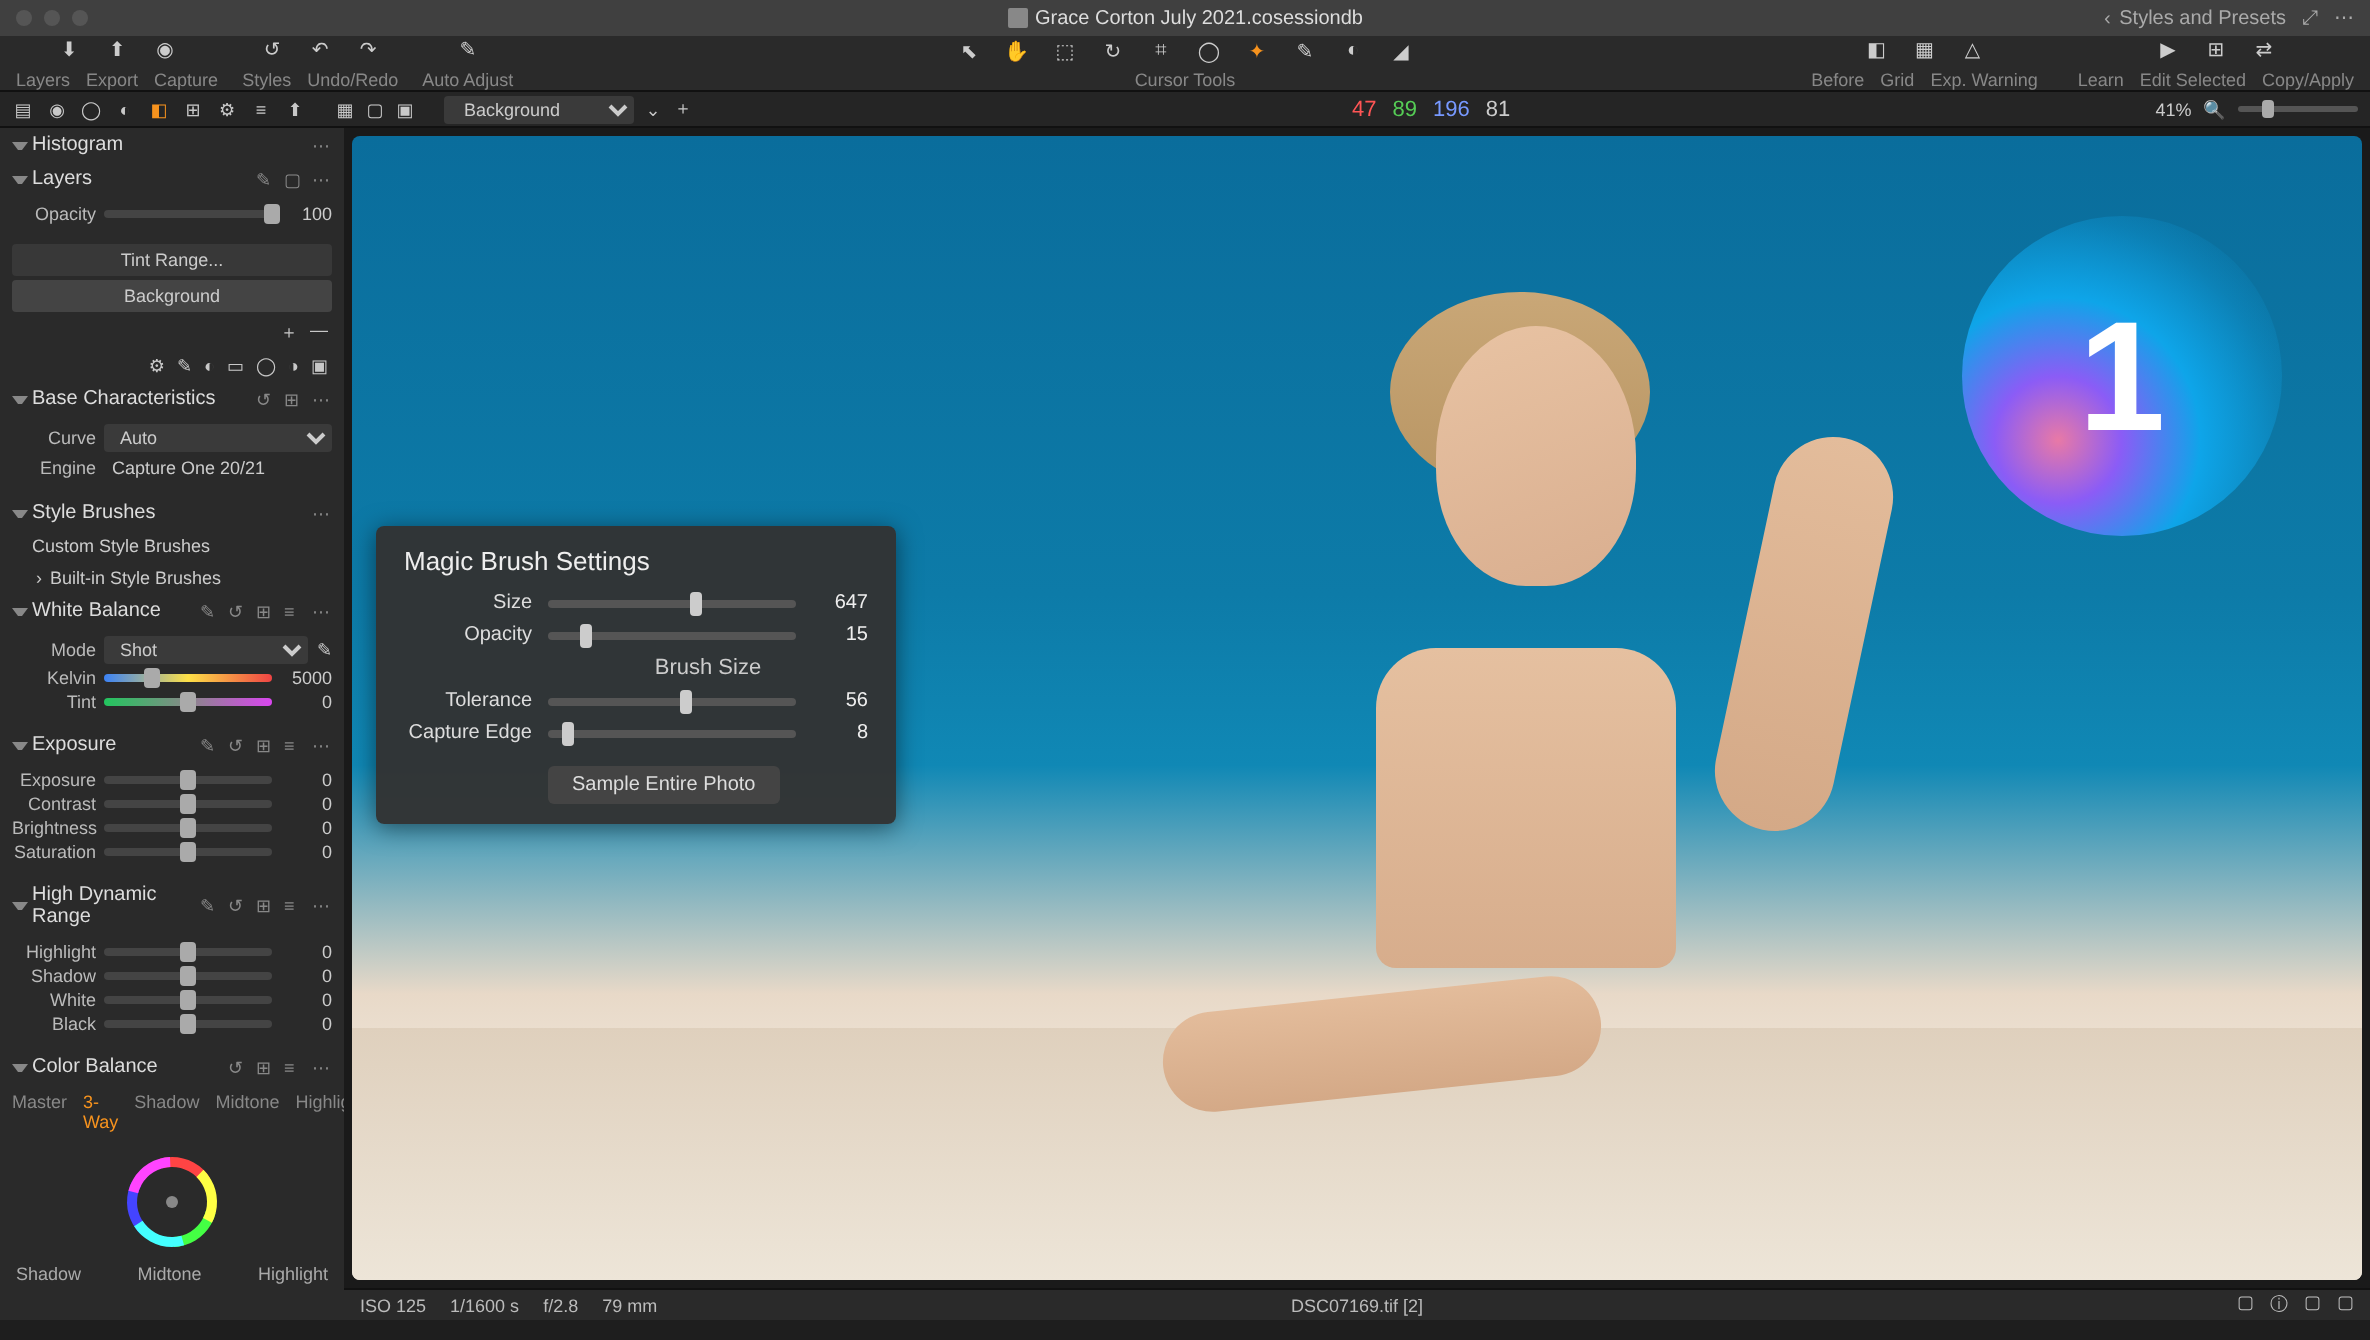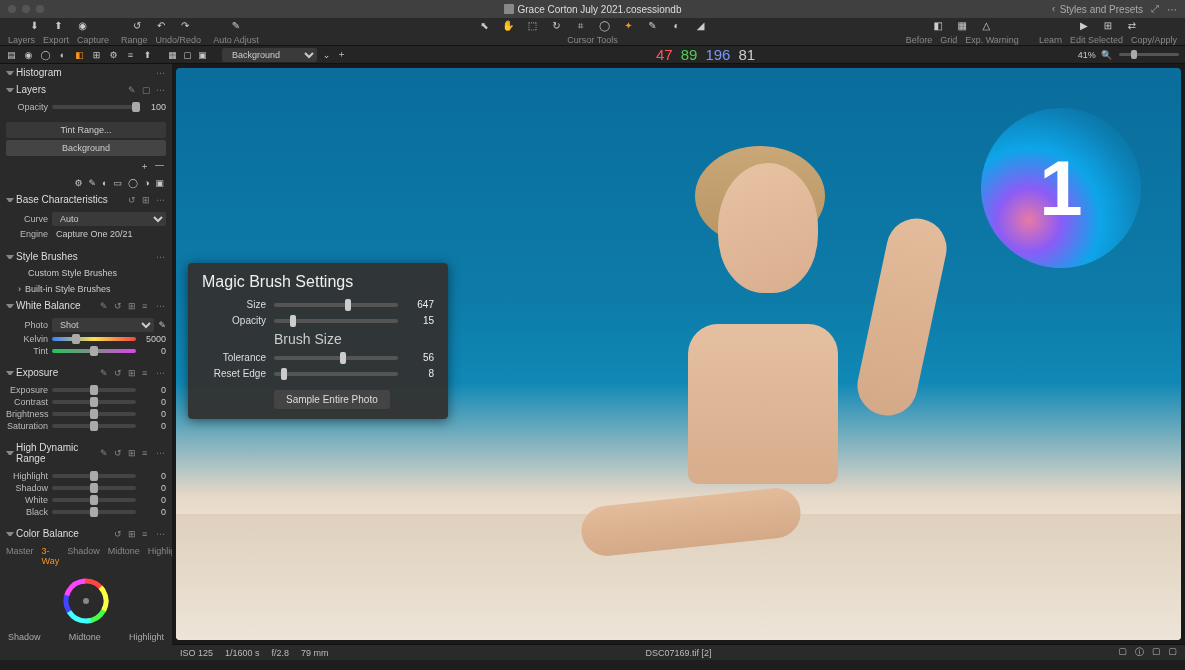--- a/index.html
+++ b/index.html
@@ -16,21 +16,21 @@
 .tool-lbls { display: flex; gap: 8px; font-size: 9px; color: #888; margin-top: 2px; }
 .toolbar-section { display: flex; flex-direction: column; align-items: center; gap: 1px; }
 .toolbar-section-row { display: flex; gap: 10px; align-items: center; }
 .cursor-tools-area { position: absolute; left: 50%; transform: translateX(-50%); display: flex; flex-direction: column; align-items: center; }
 .toolbar-right { margin-left: auto; display: flex; gap: 8px; }
 .subbar { height: 18px; background: #252525; display: flex; align-items: center; padding: 0 6px; font-size: 9px; border-bottom: 1px solid #111; }
 .subbar .icons { display: flex; gap: 6px; }
 .subbar-icon { width: 11px; height: 11px; display: flex; align-items: center; justify-content: center; }
 .subbar-icon.active { color: #f7931e; }
 .layer-select { margin-left: 10px; background: #3a3a3a; border: none; color: #ccc; font-size: 9px; padding: 1px 20px 1px 6px; border-radius: 2px; }
-.rgb-readout { position: absolute; left: 656px; display: flex; gap: 8px; font-size: 15px; text-align: right; }
+.rgb-readout { position: absolute; left: 676px; display: flex; gap: 8px; font-size: 11px; text-align: right; }
 .rgb-r { color: #ff5555; }
 .rgb-g { color: #55cc55; }
 .rgb-b { color: #7799ff; }
 .rgb-l { color: #ccc; }
 .zoom-readout { margin-left: auto; display: flex; align-items: center; gap: 6px; color: #ccc; }
 .main-area { display: flex; height: calc(100% - 74px); }
 .sidebar { width: 172px; background: #2a2a2a; overflow-y: auto; overflow-x: hidden; font-size: 9px; }
 .sidebar::-webkit-scrollbar { width: 6px; }
 .sidebar::-webkit-scrollbar-thumb { background: #444; }
 .panel-hdr { display: flex; align-items: center; padding: 3px 6px; background: #2a2a2a; cursor: pointer; }
@@ -41,42 +41,42 @@
 .panel-body { padding: 2px 6px 6px 6px; }
 .row { display: flex; align-items: center; gap: 4px; margin: 2px 0; }
 .row .lbl { width: 42px; text-align: right; color: #bbb; font-size: 9px; }
 .row .slider { flex: 1; height: 4px; background: #444; position: relative; border-radius: 2px; }
 .row .slider .thumb { position: absolute; top: -3px; width: 8px; height: 10px; background: #aaa; border-radius: 2px; transform: translateX(-50%); }
 .row .val { width: 26px; text-align: right; color: #ccc; font-size: 9px; }
 .sel { background: #3a3a3a; border: none; color: #ccc; font-size: 9px; padding: 1px 4px; flex: 1; border-radius: 2px; }
 .layer-btn { background: #383838; border-radius: 2px; padding: 3px; text-align: center; color: #ccc; margin: 2px 6px; font-size: 9px; cursor: pointer; }
 .layer-btn.active { background: #444; }
 .layer-actions { display: flex; justify-content: flex-end; gap: 6px; padding: 2px 8px; }
-.style-item { padding: 3px 6px 3px 28px; color: #ccc; cursor: pointer; }
+.style-item { padding: 3px 6px 3px 16px; color: #ccc; cursor: pointer; }
 .style-item.sub { padding-left: 18px; display: flex; align-items: center; gap: 4px; }
 .kelvin-slider { flex: 1; height: 4px; background: linear-gradient(90deg, #3b82f6, #fde047, #ef4444); position: relative; border-radius: 2px; }
 .tint-slider { flex: 1; height: 4px; background: linear-gradient(90deg, #22c55e, #888, #d946ef); position: relative; border-radius: 2px; }
 .tabs { display: flex; gap: 8px; padding: 4px 6px; font-size: 9px; }
 .tab { color: #888; cursor: pointer; }
 .tab.active { color: #f7931e; }
 .colorwheel-area { display: flex; justify-content: center; padding: 6px; position: relative; }
 .viewport { flex: 1; background: #1a1a1a; position: relative; display: flex; flex-direction: column; }
 .canvas { flex: 1; position: relative; margin: 4px; border-radius: 4px; overflow: hidden; background: linear-gradient(180deg, #0a6d9c 0%, #0d7ba8 40%, #1088b5 55%, #e8d9c8 75%, #f0e8dc 85%); }
 .photo-overlay { position: absolute; inset: 0; }
 .pool-ledge { position: absolute; left: 0; right: 0; bottom: 0; height: 22%; background: linear-gradient(180deg, #dfd0bd, #ede5d8); }
 .logo-badge { position: absolute; top: 40px; right: 40px; width: 160px; height: 160px; border-radius: 50%; background: radial-gradient(circle at 30% 70%, #e879a6 0%, #8b5cf6 20%, #0ea5e9 45%, rgba(14,165,233,0.3) 70%, rgba(0,0,0,0) 85%); display: flex; align-items: center; justify-content: center; }
 .logo-badge .num { color: #fff; font-size: 78px; font-weight: 600; }
 .brush-popup { position: absolute; top: 195px; left: 12px; width: 260px; background: rgba(50,50,50,0.96); border-radius: 4px; padding: 10px 14px; box-shadow: 0 2px 12px rgba(0,0,0,0.5); }
-.brush-popup h3 { font-size: 16px; font-weight: 400; color: #eee; margin-bottom: 8px; }
+.brush-popup h3 { font-size: 13px; font-weight: 400; color: #eee; margin-bottom: 8px; }
 .brush-row { display: flex; align-items: center; gap: 8px; margin: 5px 0; }
 .brush-row .blbl { width: 64px; text-align: right; font-size: 10px; color: #ddd; }
 .brush-row .bslider { flex: 1; height: 4px; background: #555; border-radius: 2px; position: relative; }
 .brush-row .bslider .thumb { position: absolute; top: -4px; width: 6px; height: 12px; background: #ccc; border-radius: 2px; transform: translateX(-50%); }
 .brush-row .bval { width: 28px; text-align: right; font-size: 10px; color: #eee; }
-.brush-size-lbl { text-align: left; font-size: 14px; color: #ccc; margin: 2px 0 2px 72px; }
+.brush-size-lbl { text-align: center; font-size: 11px; color: #ccc; margin: 2px 0 2px 72px; }
 .brush-btn { margin: 6px 0 0 72px; background: #444; padding: 4px 12px; border-radius: 3px; font-size: 10px; color: #ddd; display: inline-block; cursor: pointer; }
 .statusbar { height: 16px; background: #2a2a2a; display: flex; align-items: center; padding: 0 8px; font-size: 9px; color: #bbb; gap: 12px; border-top: 1px solid #111; }
 .statusbar .center { position: absolute; left: 50%; transform: translateX(-50%); }
 .statusbar .right { margin-left: auto; display: flex; gap: 8px; }
 .caret-down { display: inline-block; width: 0; height: 0; border-left: 3px solid transparent; border-right: 3px solid transparent; border-top: 4px solid #888; }
 .figure { position: absolute; left: 38%; top: 12%; width: 38%; height: 78%; }
 .head { position: absolute; left: 42%; top: 6%; width: 100px; height: 130px; border-radius: 50% 50% 45% 45%; background: linear-gradient(160deg, #e8c3a3, #d9ae8f); }
 .hair { position: absolute; left: 36%; top: 2%; width: 130px; height: 100px; border-radius: 50%; background: linear-gradient(180deg, #c9a777, #b89563); }
 .arm-l { position: absolute; left: 6%; bottom: 8%; width: 220px; height: 50px; background: linear-gradient(180deg, #e3bc9b, #d4a987); border-radius: 30px; transform: rotate(-6deg); }
 .arm-r { position: absolute; right: 2%; top: 18%; width: 60px; height: 200px; background: linear-gradient(180deg, #e3bc9b, #d4a987); border-radius: 30px; transform: rotate(12deg); }
@@ -118,21 +118,21 @@
       <span>Capture</span>
     </div>
   </div>
   <div class="toolbar-section" style="margin-right:12px">
     <div class="toolbar-section-row">
       <span class="tool-icn">↺</span>
       <span class="tool-icn">↶</span>
       <span class="tool-icn">↷</span>
     </div>
     <div class="tool-lbls">
-      <span>Range</span>
+      <span>Styles</span>
       <span>Undo/Redo</span>
     </div>
   </div>
   <div class="toolbar-section">
     <div class="toolbar-section-row">
       <span class="tool-icn">✎</span>
     </div>
     <div class="tool-lbls">
         <span>Auto Adjust</span>
       </div>
@@ -306,21 +306,21 @@
       <div class="tools">
           <span>✎</span>
           <span>↺</span>
           <span>⊞</span>
           <span>≡</span>
           <span>⋯</span>
         </div>
     </div>
     <div class="panel-body">
       <div class="row">
-          <span class="lbl">Photo</span>
+          <span class="lbl">Mode</span>
           <select class="sel"><option>Shot</option></select>
           <span>✎</span>
         </div>
       <div class="row">
           <span class="lbl">Kelvin</span>
           <div class="kelvin-slider">
             <div class="thumb" style="position:absolute;top:-3px;width:8px;height:10px;background:#aaa;border-radius:2px;left:28%;transform:translateX(-50%)"></div>
           </div>
           <span class="val">5000</span>
         </div>
@@ -488,21 +488,21 @@
             </div>
             <div class="brush-size-lbl">Brush Size</div>
             <div class="brush-row">
               <span class="blbl">Tolerance</span>
               <div class="bslider">
                 <div class="thumb" style="left:56%"></div>
               </div>
               <span class="bval">56</span>
             </div>
             <div class="brush-row">
-              <span class="blbl">Reset Edge</span>
+              <span class="blbl">Capture Edge</span>
               <div class="bslider">
                 <div class="thumb" style="left:8%"></div>
               </div>
               <span class="bval">8</span>
             </div>
           </div>
         <div class="brush-btn">Sample Entire Photo</div>
       </div>
     </div>
 

